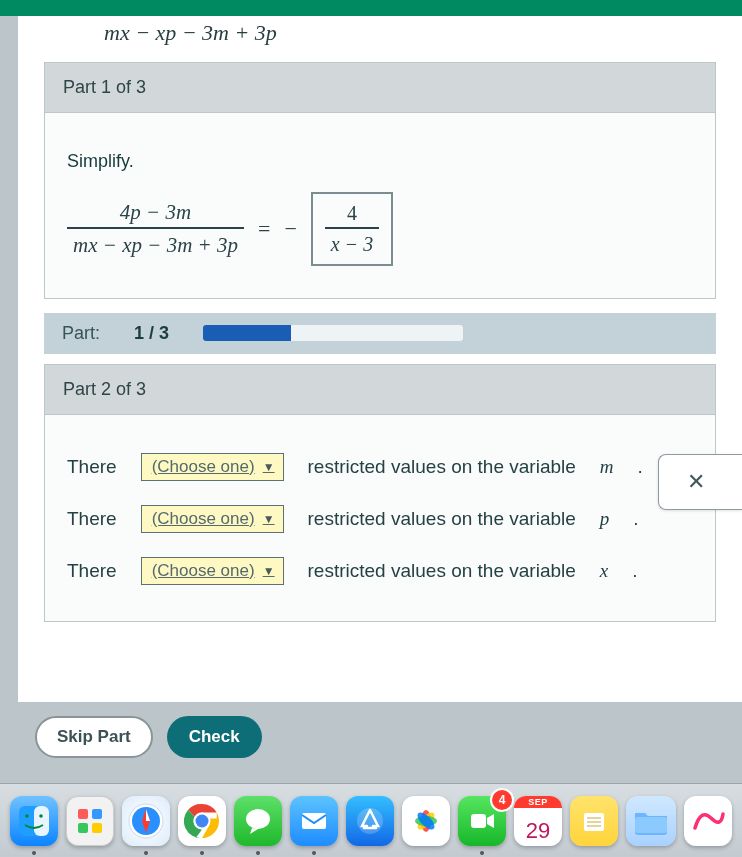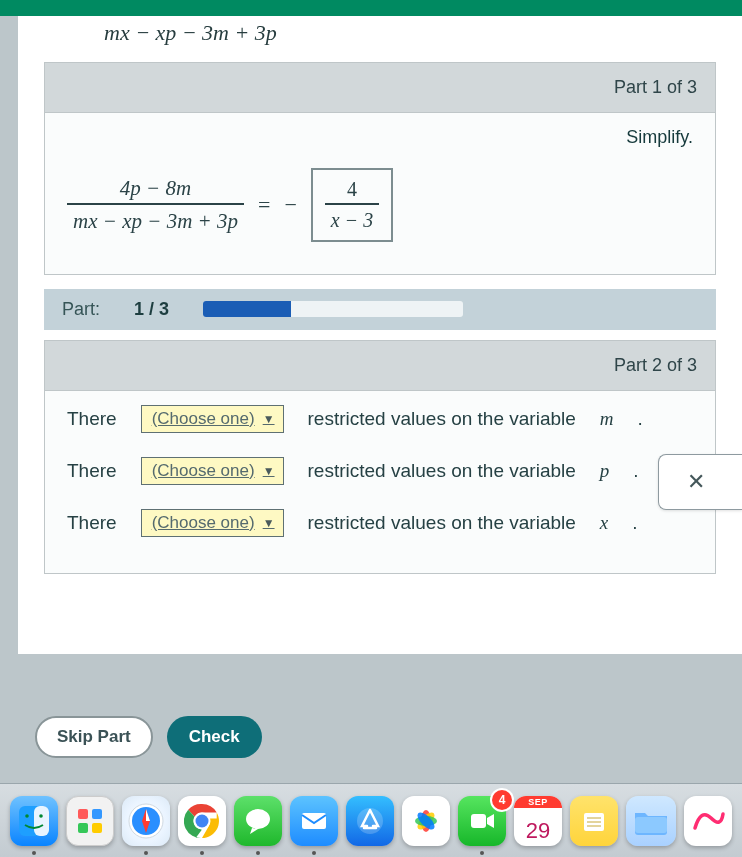--- a/index.html
+++ b/index.html
@@ -7,23 +7,23 @@
     width: 742px;
     height: 857px;
     font-family: "Helvetica Neue", Arial, sans-serif;
     background: #bcc6ca;
     overflow: hidden;
     position: relative;
   }
   .top-bar { background:#008a61; color:#fff; height:16px; }
   .page-wrap { background:#fff; margin:0 0 0 18px; padding:0 0 80px 0; }
   .expr-top { font-family:"Times New Roman",serif; font-style:italic; color:#273d3f; font-size:22px; padding:4px 0 6px 86px; }
-  .card { border:1px solid #bfc6c8; margin:10px 26px 0 26px; background:#fafcfc;text-align:right; }
+  .card { border:1px solid #bfc6c8; margin:10px 26px 0 26px; background:#fafcfc; }
   .card-header { background:#d2d8da; color:#2f4549; font-size:18px; font-weight:500; padding:14px 18px; border-bottom:1px solid #bfc6c8; }
-  .card-body { padding:14px 22px 32px 22px; color:#163a3c; }
+  .card-body { padding:38px 22px 32px 22px; color:#163a3c; }
   .prompt { font-size:18px; margin-bottom:20px; }
   .math-row { display:flex; align-items:center; gap:14px; font-family:"Times New Roman",serif; color:#2b4347; }
   .frac { display:flex; flex-direction:column; align-items:center; }
   .frac .num { padding:0 6px 2px 6px; font-size:21px; }
   .frac .den { padding:4px 6px 0 6px; font-size:21px; }
   .frac .bar { height:1.5px; background:#2b4347; width:100%; }
   .eq { font-size:22px; }
   .neg { font-size:22px; }
   .boxed { border:2px solid #7c8d90; padding:8px 12px; display:flex; align-items:center; gap:6px; }
   .frac2 .num, .frac2 .den { font-size:20px; }
@@ -72,21 +72,21 @@
 <div class="page-wrap">
 
   <div class="expr-top">mx − xp − 3m + 3p</div>
 
   <div class="card">
     <div class="card-header">Part 1 of 3</div>
     <div class="card-body">
       <div class="prompt">Simplify.</div>
       <div class="math-row">
         <div class="frac">
-          <div class="num ital">4p − 8m</div>
+          <div class="num ital">4p − 3m</div>
           <div class="bar"></div>
           <div class="den ital">mx − xp − 3m + 3p</div>
         </div>
         <div class="eq">=</div>
         <div class="neg">−</div>
         <div class="boxed">
           <div class="frac frac2">
             <div class="num">4</div>
             <div class="bar"></div>
             <div class="den ital">x − 3</div>

